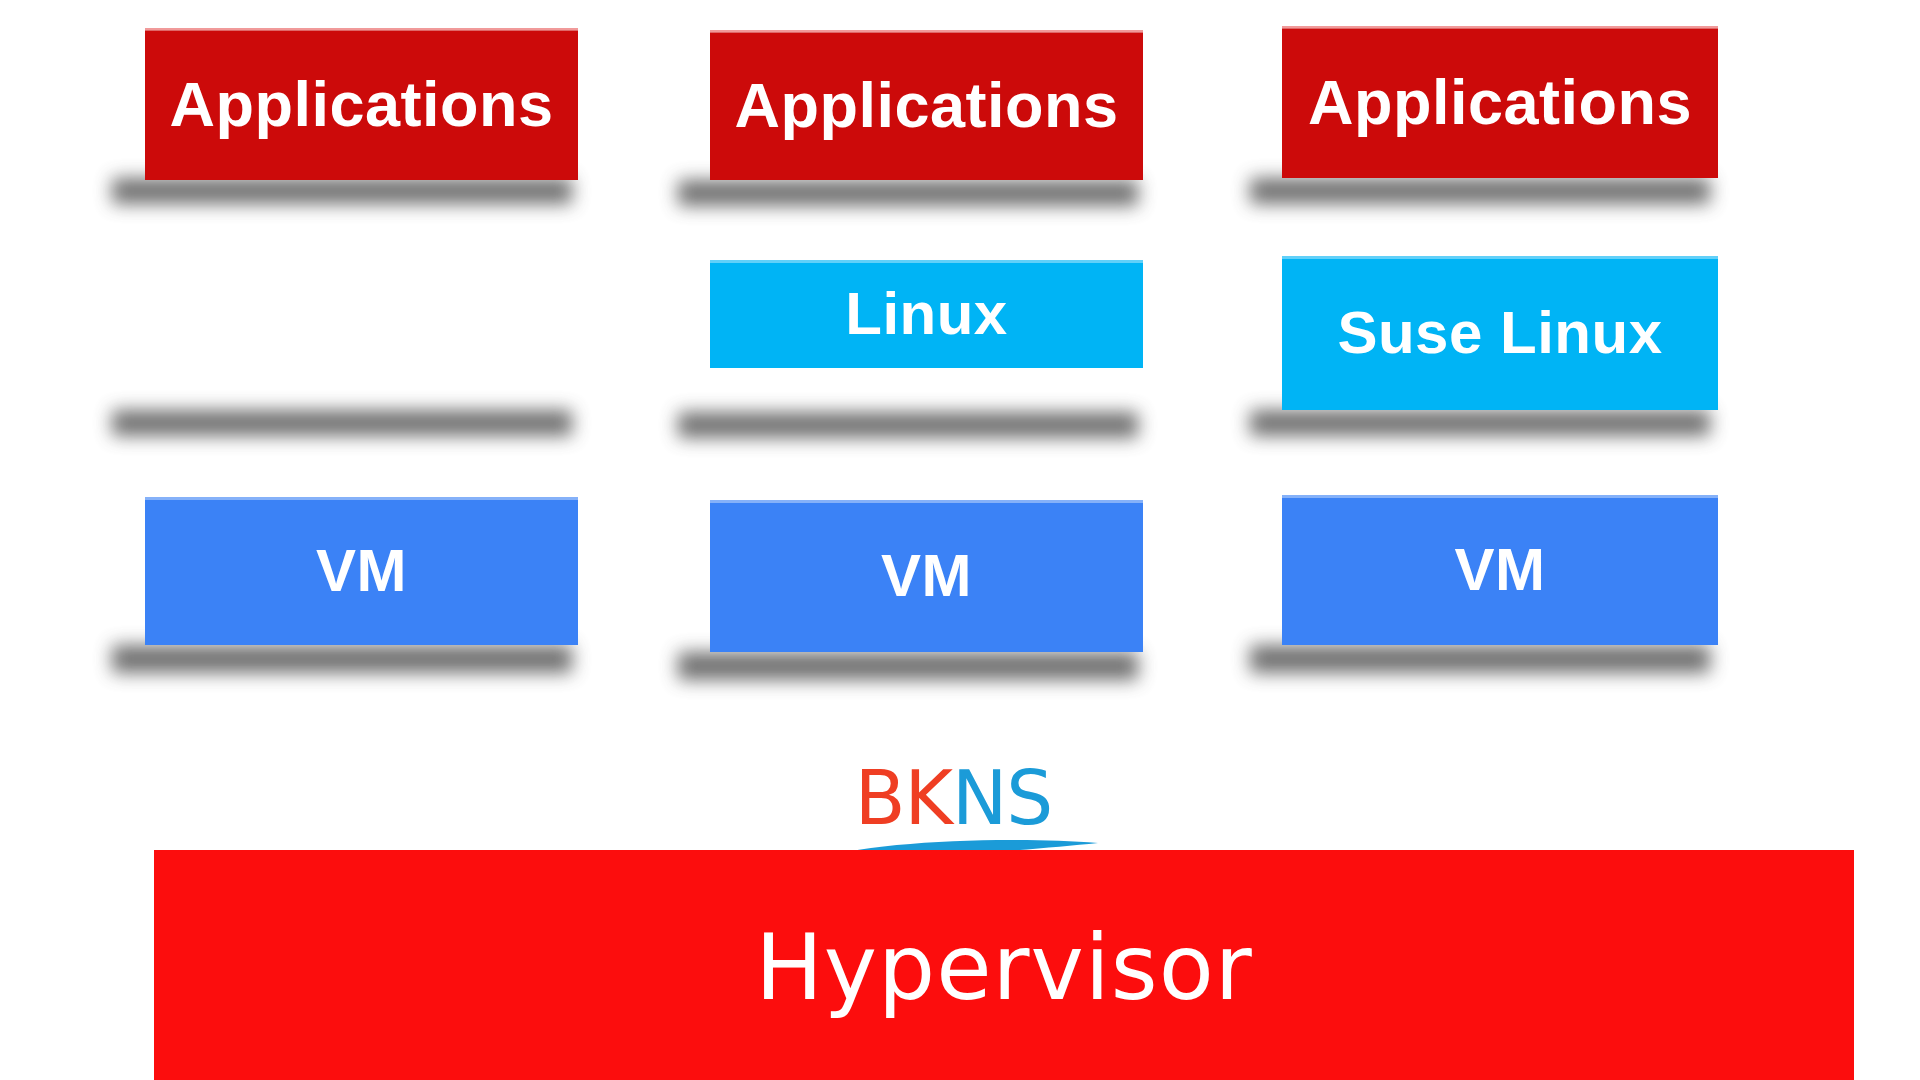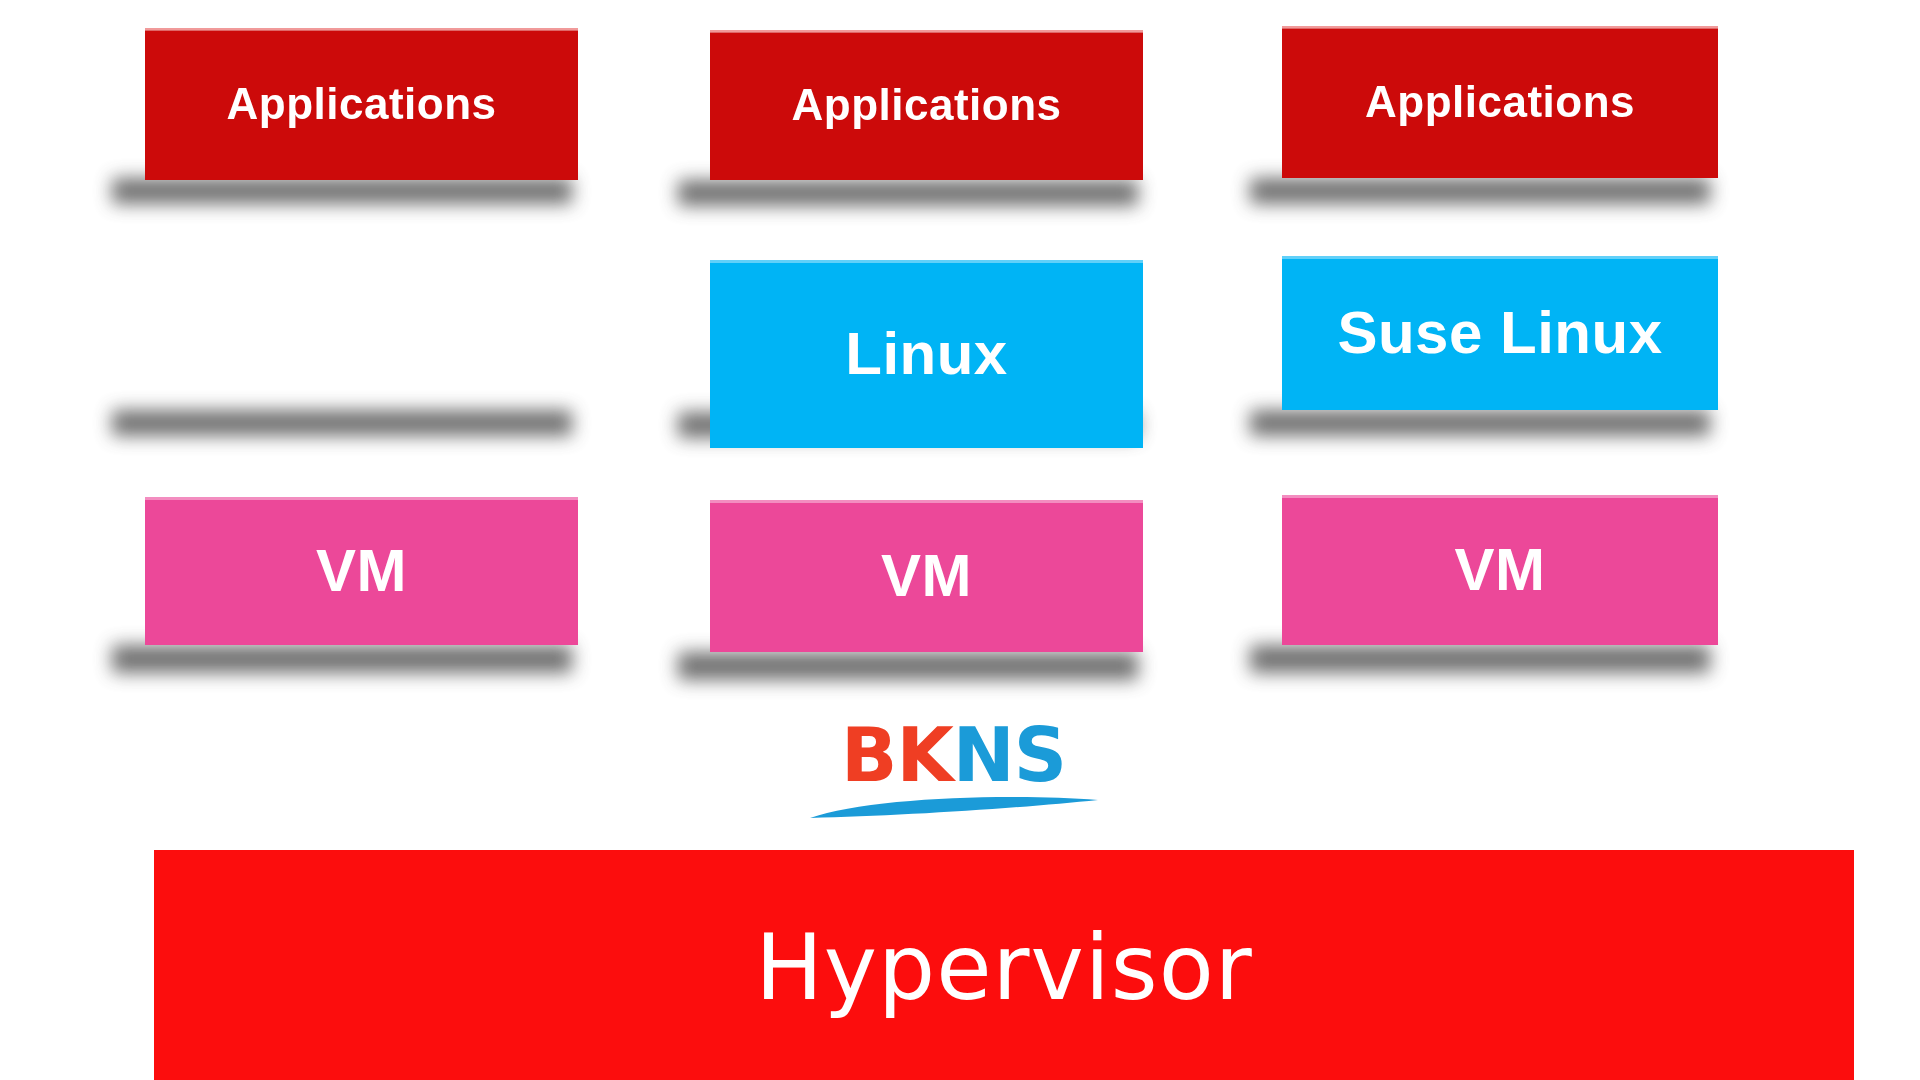--- a/index.html
+++ b/index.html
@@ -37,29 +37,29 @@
   .shadow-plate {
     position: absolute;
     background: #4a4a4a;
     filter: blur(9px);
     opacity: 0.78;
     border-radius: 2px;
   }
 
   .row-app {
     background: #cc0a0a;
-    font-size: 44px;
+    font-size: 63px;
     box-shadow: 0 2px 0 rgba(255,160,160,0.55) inset;
   }
   .row-os {
     background: #00b4f5;
     font-size: 60px;
   }
   .row-vm {
-    background: #ec4899;
+    background: #3b82f6;
     font-size: 60px;
   }
 
   
   .row-app::before,
   .row-os::before,
   .row-vm::before {
     content: "";
     position: absolute;
     left: 0; right: 0; top: 0;
@@ -85,24 +85,25 @@
   
   #bkns-logo {
     position: absolute;
     display: flex;
     flex-direction: column;
     align-items: center;
     user-select: none;
   }
   #bkns-wordmark {
     font-size: 74px;
-    font-weight: bold;
+    font-weight: normal;
     letter-spacing: -1px;
     line-height: 1;
     font-family: "DejaVu Sans", sans-serif;
+    margin-top: 43px;
   }
   .bk-part { color: #ef3e23; }
   .ns-part { color: #1b9bd8; }
   #bkns-swoosh {
     margin-top: 2px;
   }
 </style>
 </head>
 <body>
 
@@ -119,21 +120,21 @@
   </div>
 
   <div class="shadow-plate" style="left:1250px; top:178px; width:460px; height:26px;"></div>
   <div class="vbox row-app" style="left:1282px; top:26px; width:436px; height:152px;">
     <span>Applications</span>
   </div>
 
   <div class="shadow-plate" style="left:112px; top:410px; width:460px; height:26px;"></div>
 
   <div class="shadow-plate" style="left:678px; top:412px; width:460px; height:26px;"></div>
-  <div class="vbox row-os" style="left:710px; top:260px; width:433px; height:188px;">
+  <div class="vbox row-os" style="left:710px; top:260px; width:433px; height:108px;">
     <span>Linux</span>
   </div>
 
   <div class="shadow-plate" style="left:1250px; top:410px; width:460px; height:26px;"></div>
   <div class="vbox row-os" style="left:1282px; top:256px; width:436px; height:154px;text-align:center;">
     <span>Suse Linux</span>
   </div>
 
   <div class="shadow-plate" style="left:112px; top:645px; width:460px; height:28px;"></div>
   <div class="vbox row-vm" style="left:145px; top:497px; width:433px; height:148px;">

